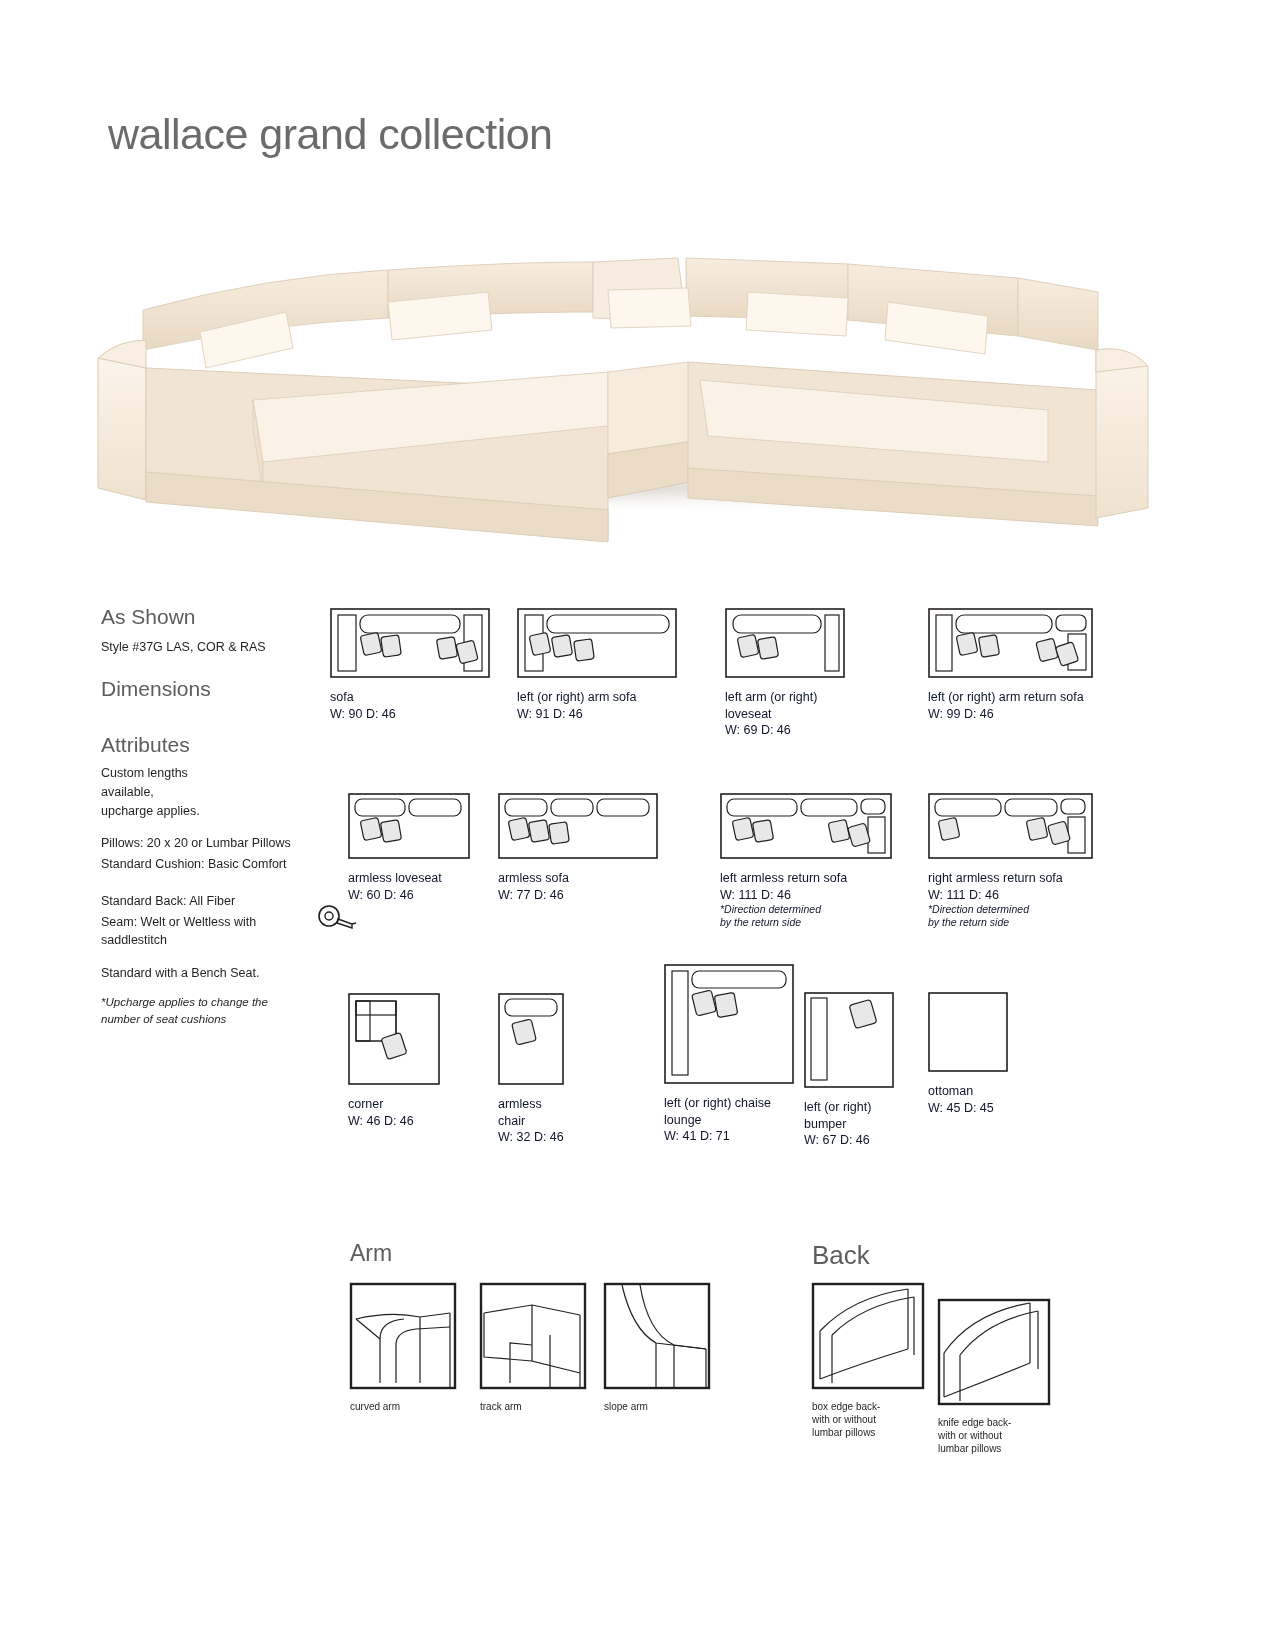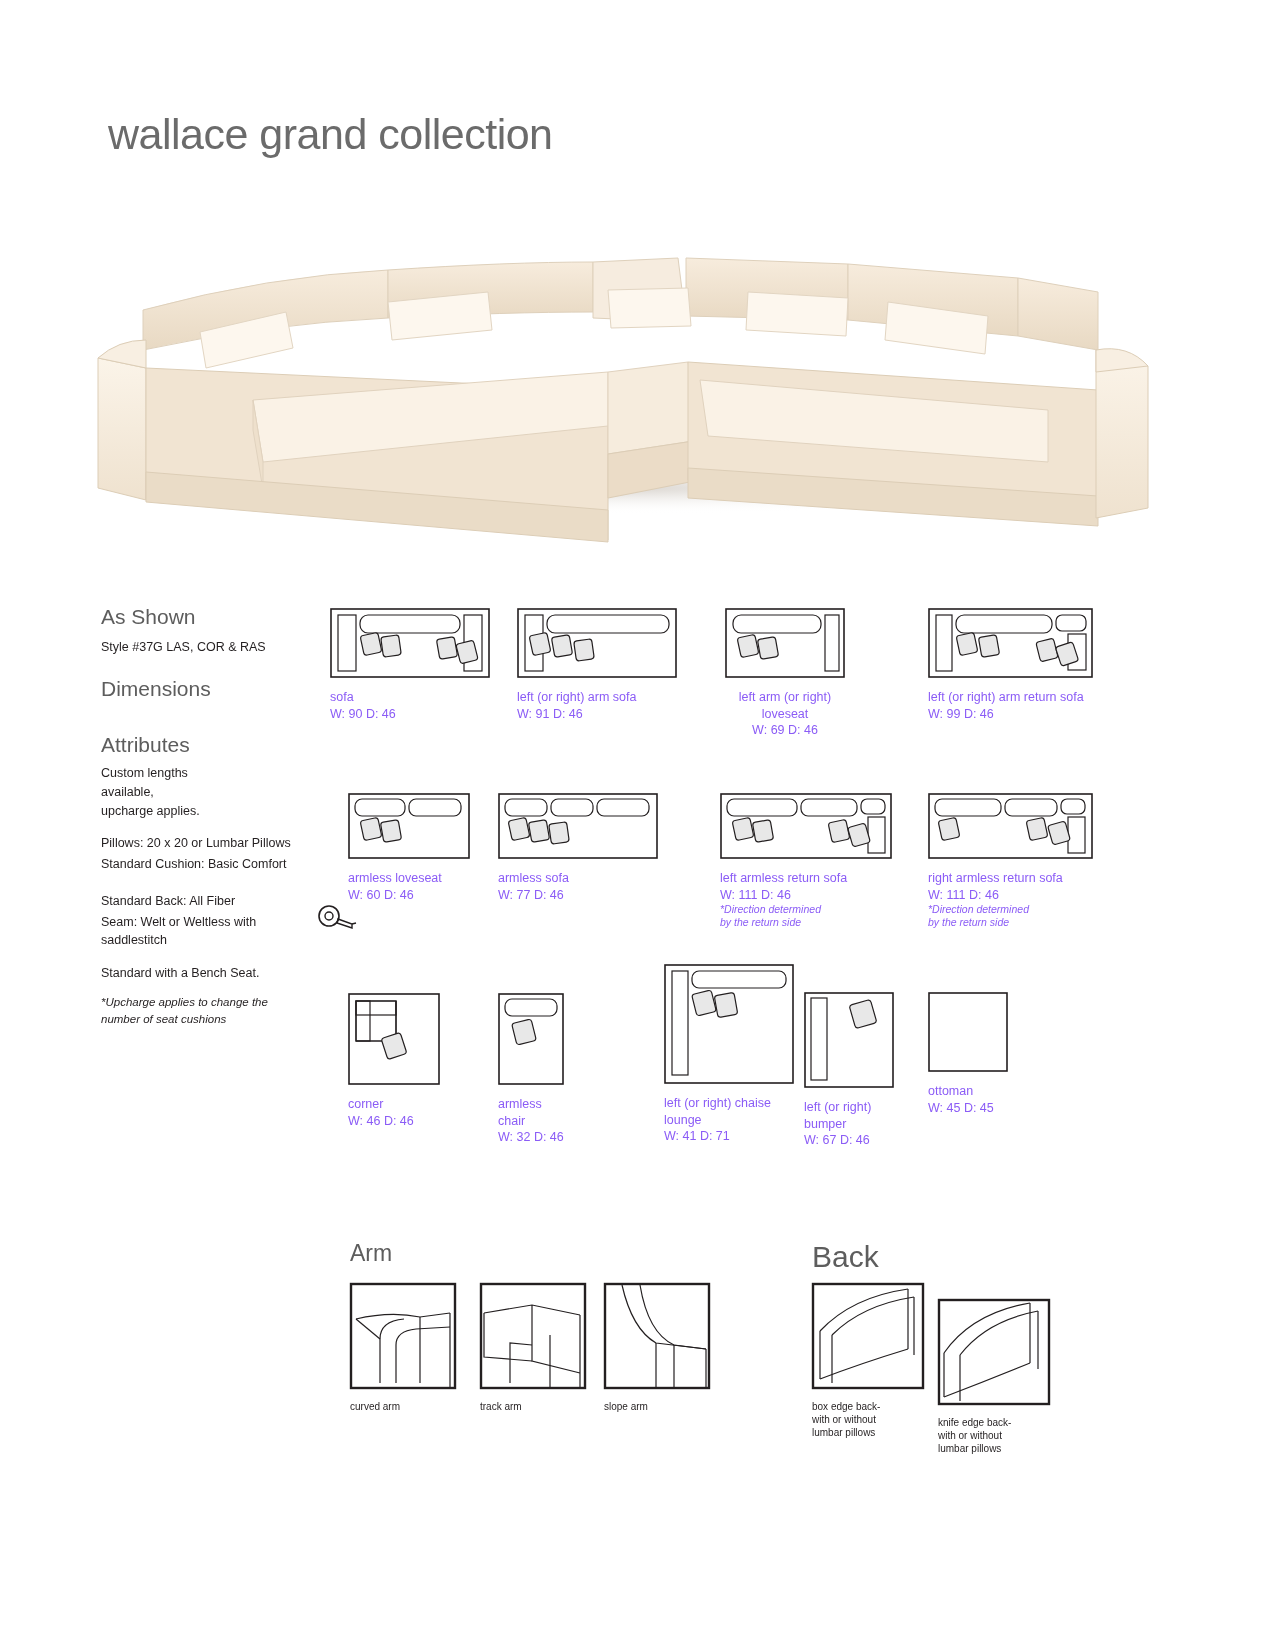--- a/index.html
+++ b/index.html
@@ -30,26 +30,26 @@
   .small { font-size:12.5px; line-height:1.85; color:#231f20; }
   .small.rows div { line-height:1.9; }
   .note-i { font-style:italic; font-size:11.5px; line-height:1.45; }
   .attr-block { margin-top:4px; }
   .attr-p { font-size:12.5px; line-height:1.5; margin:0 0 14px 0; }
   .tape { position:absolute; left:215px; top:298px; }
 
   
   .grid { position:absolute; left:330px; top:600px; width:810px; }
   .cell { position:absolute; }
-  .cap { font-size:12.5px; line-height:1.32; color:#8b5cf6; margin-top:7px; }
+  .cap { font-size:12.5px; line-height:1.32; color:#0f172a; margin-top:7px; }
   .cap .ital { font-style:italic; font-size:10.5px; line-height:1.25; display:block; }
 
   
   .arm-h { position:absolute; left:350px; top:1240px; font-size:23px; color:#5d5d5d; }
-  .back-h { position:absolute; left:812px; top:1240px; font-size:30px; color:#5d5d5d; }
+  .back-h { position:absolute; left:812px; top:1240px; font-size:26px; color:#5d5d5d; }
   .swatch-cap { font-size:10px; line-height:1.32; margin-top:7px; }
 
   svg { overflow:visible; }
   .ln-t { fill:none; stroke:#231f20; stroke-width:1.2; }
   .cush { fill:#e8e8e8; stroke:#231f20; stroke-width:1.2; }
   .body { fill:#ffffff; stroke:#231f20; stroke-width:1.6; }
 </style>
 </head>
 <body>
 
@@ -174,21 +174,21 @@
         <rect x="14" y="26" width="18" height="20" rx="3" class="cush" transform="rotate(-12 23 36)"></rect>
         <rect x="36" y="28" width="18" height="20" rx="3" class="cush" transform="rotate(-10 45 38)"></rect>
         <rect x="58" y="32" width="18" height="20" rx="3" class="cush" transform="rotate(-8 67 42)"></rect>
       </svg>
       <div class="cap">
         <span>left (or right) arm sofa</span><br>
         <span>W: 91  D: 46</span>
       </div>
     </div>
 
-    <div class="cell" style="left:395px; top:8px; width:120px;text-align:center;">
+    <div class="cell" style="left:395px; top:8px; width:120px;">
       <svg width="120" height="70" viewBox="0 0 120 70">
         <rect x="1" y="1" width="118" height="68" class="body"></rect>
         <rect x="100" y="7" width="14" height="56" class="ln-t" fill="#fff"></rect>
         <rect x="8" y="7" width="88" height="18" rx="8" class="ln-t" fill="#fff"></rect>
         <rect x="14" y="28" width="18" height="20" rx="3" class="cush" transform="rotate(-12 23 38)"></rect>
         <rect x="34" y="30" width="18" height="20" rx="3" class="cush" transform="rotate(-10 43 40)"></rect>
       </svg>
       <div class="cap">
         <span>left arm (or right) loveseat</span><br>
         <span>W: 69  D: 46</span>

